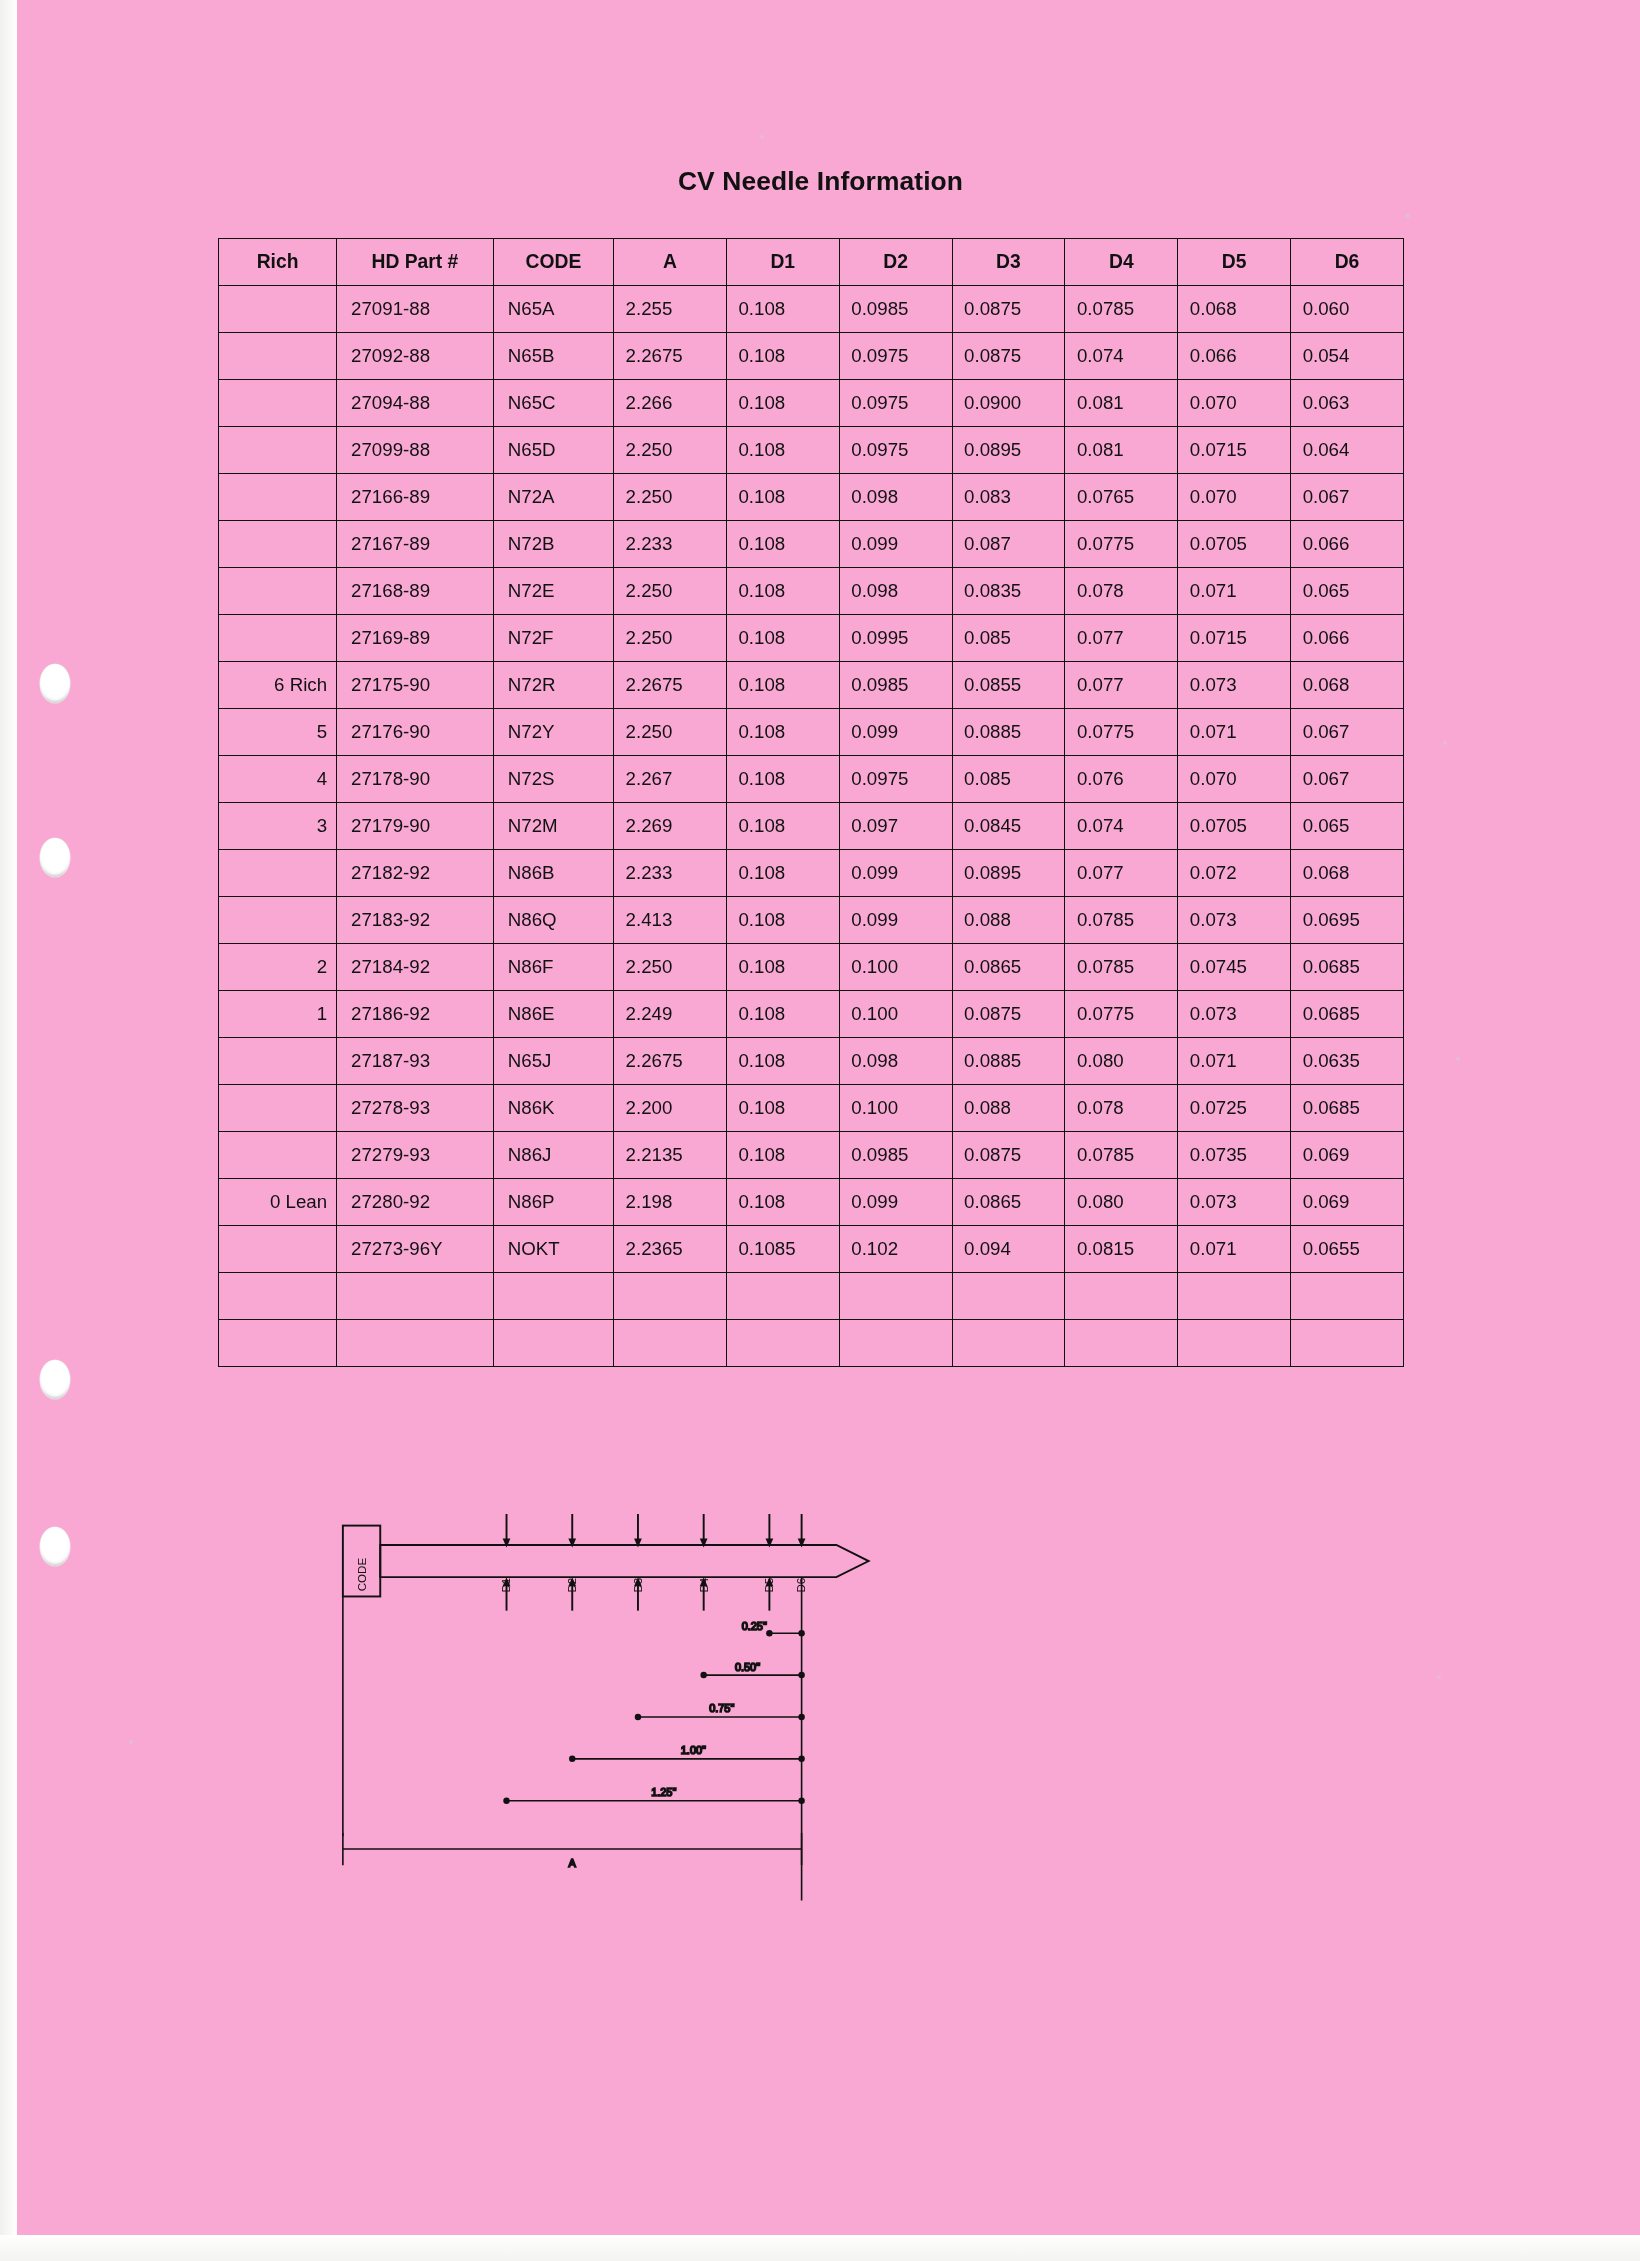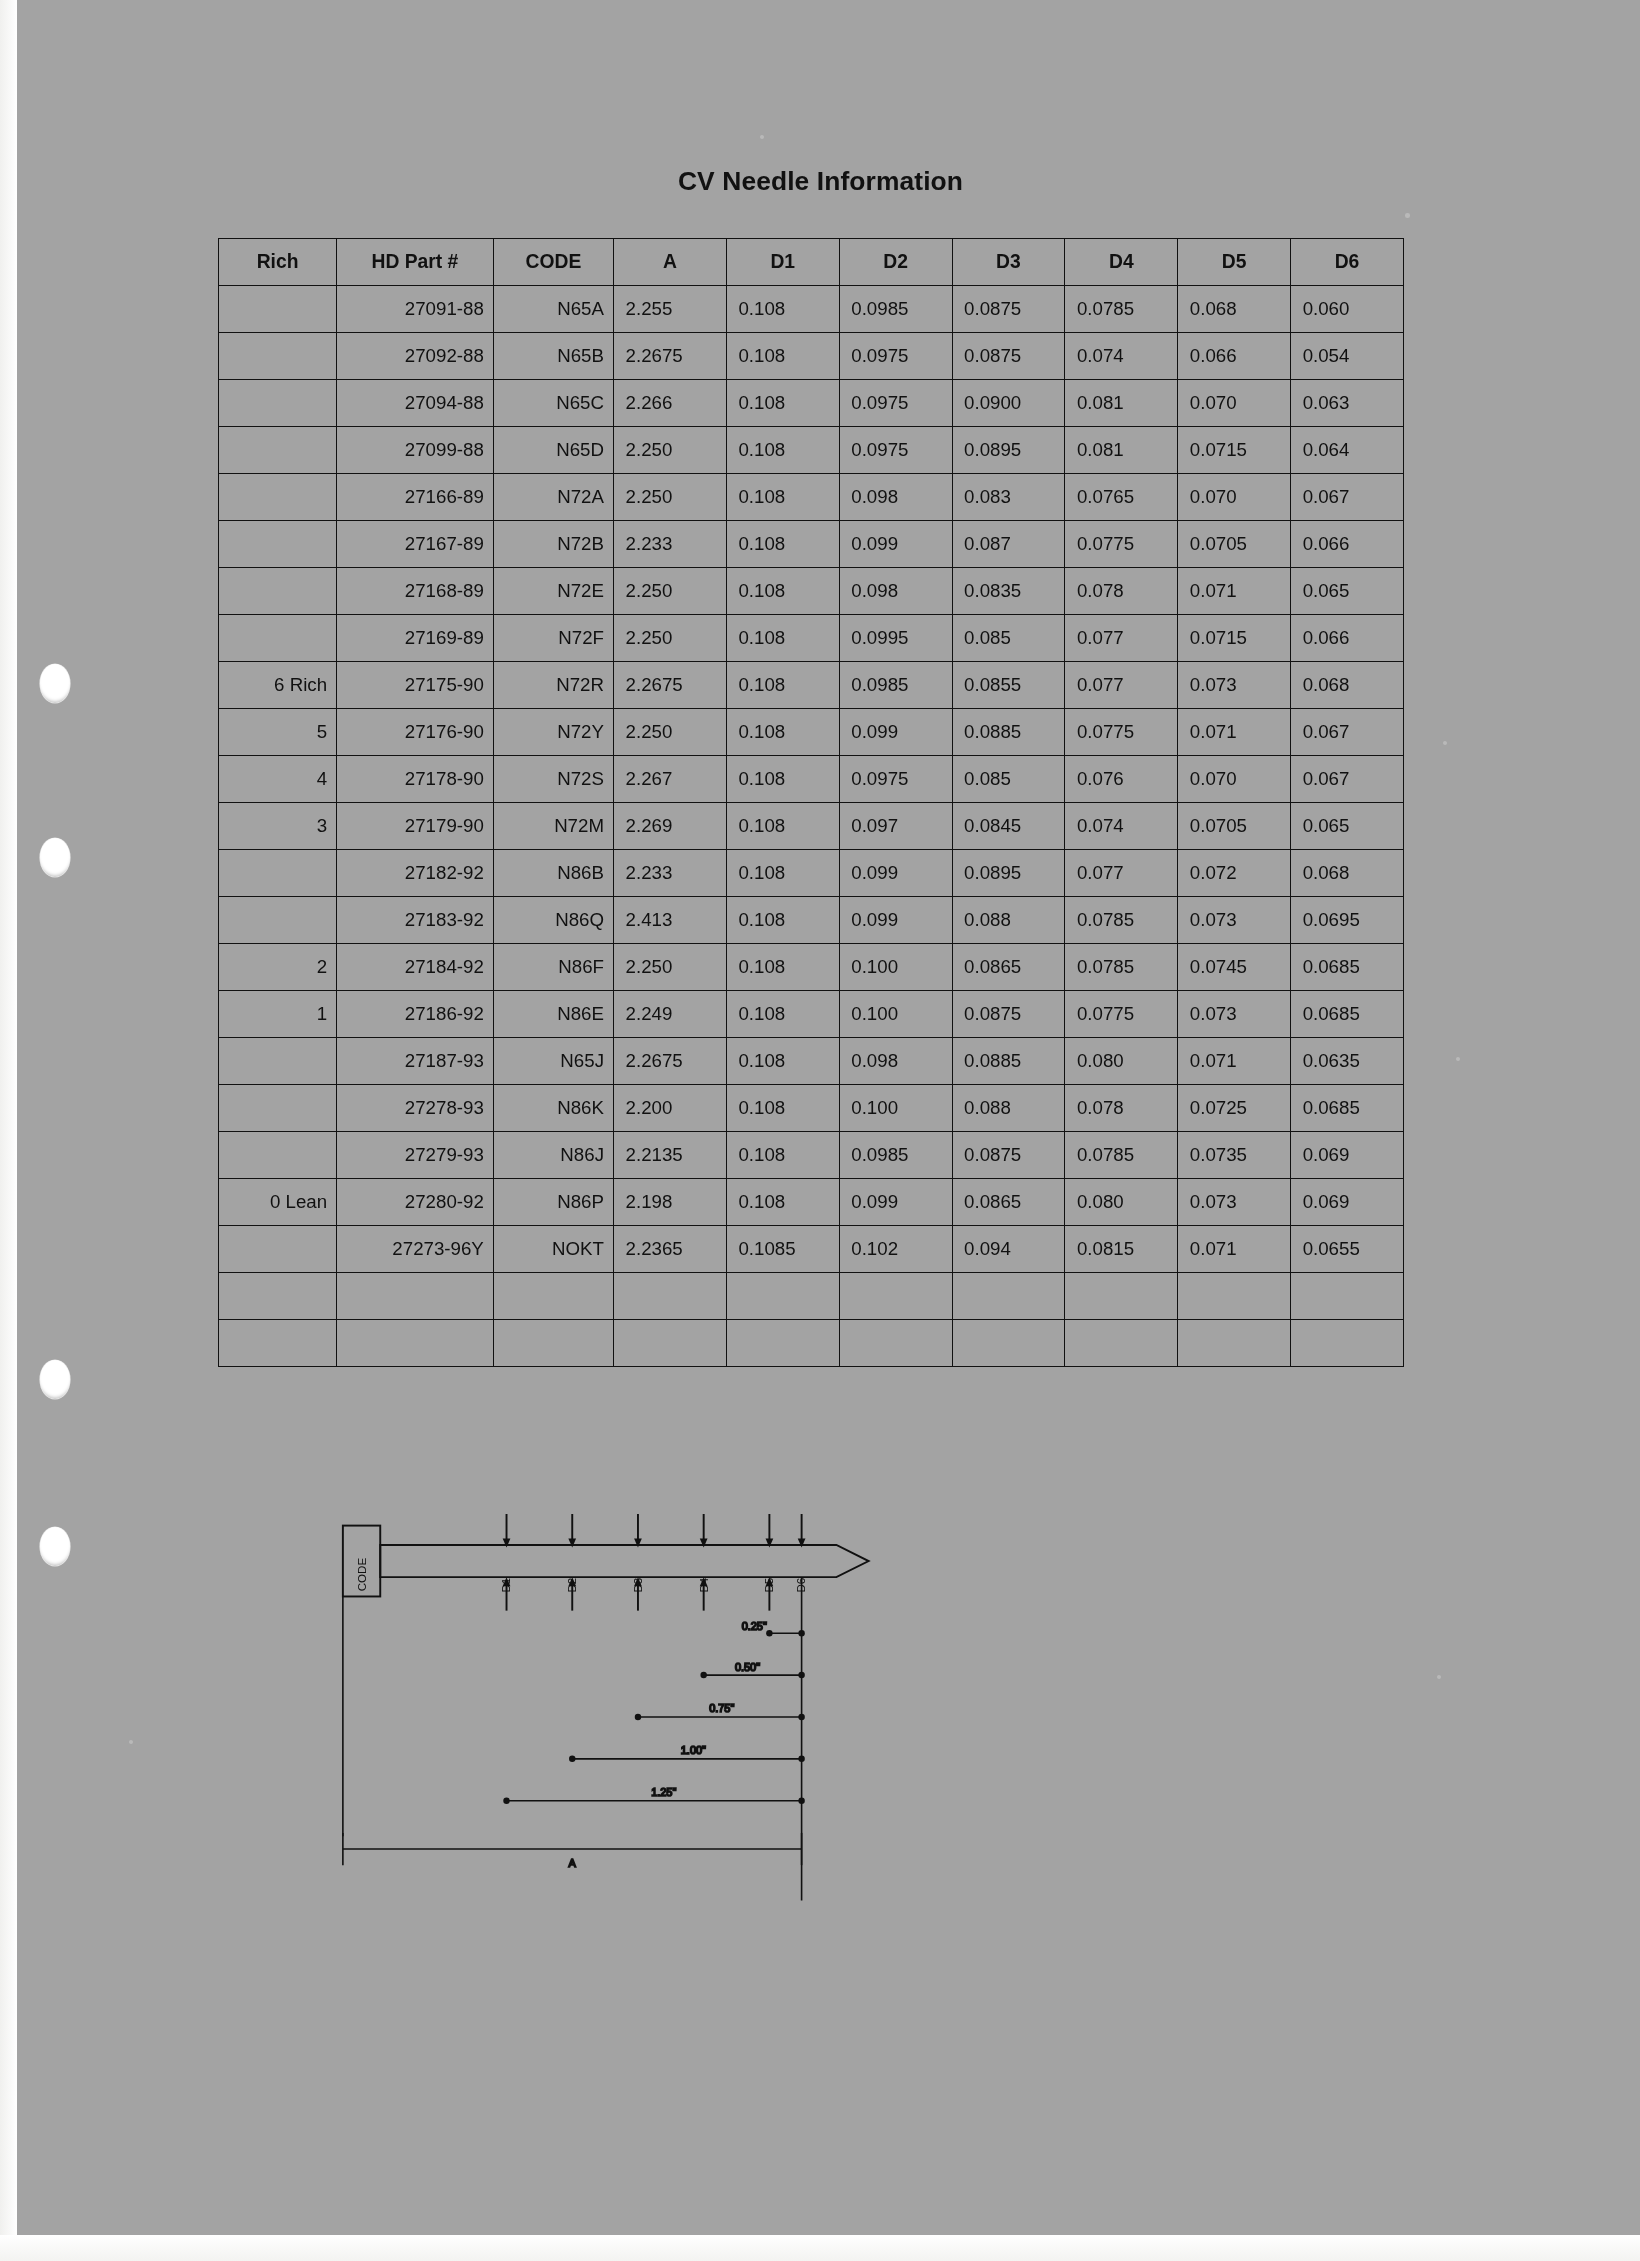--- a/index.html
+++ b/index.html
@@ -12,21 +12,21 @@
     height: 2261px;
     position: relative;
     font-family: "Liberation Sans", sans-serif;
     color: #1a1a1a;
     overflow: hidden;
   }
   
   .page {
     position: absolute;
     inset: 0;
-    background: #a3a3a3;
+    background: #f9a8d4;
   }
   .scan-edge-left {
     position: absolute;
     top: 0; left: 0;
     width: 17px; height: 100%;
     background: linear-gradient(to right, #f0f0ee, #ffffff);
   }
   .scan-edge-bottom {
     position: absolute;
     bottom: 0; left: 0;
@@ -85,21 +85,21 @@
     text-align: center;
     font-weight: bold;
     font-size: 19.3px;
   }
   table.needle td.rich {
     text-align: right;
     padding-left: 11.6px;
   }
   table.needle td.part,
   table.needle td.code {
-    text-align: right;
+    text-align: left;
     padding-left: 14px;
   }
   table.needle td.num {
     text-align: left;
     padding-left: 11.6px;
   }
   col.c-rich  { width: 113px; }
   col.c-part  { width: 150px; }
   col.c-code  { width: 115px; }
   col.c-a     { width: 108px; }

